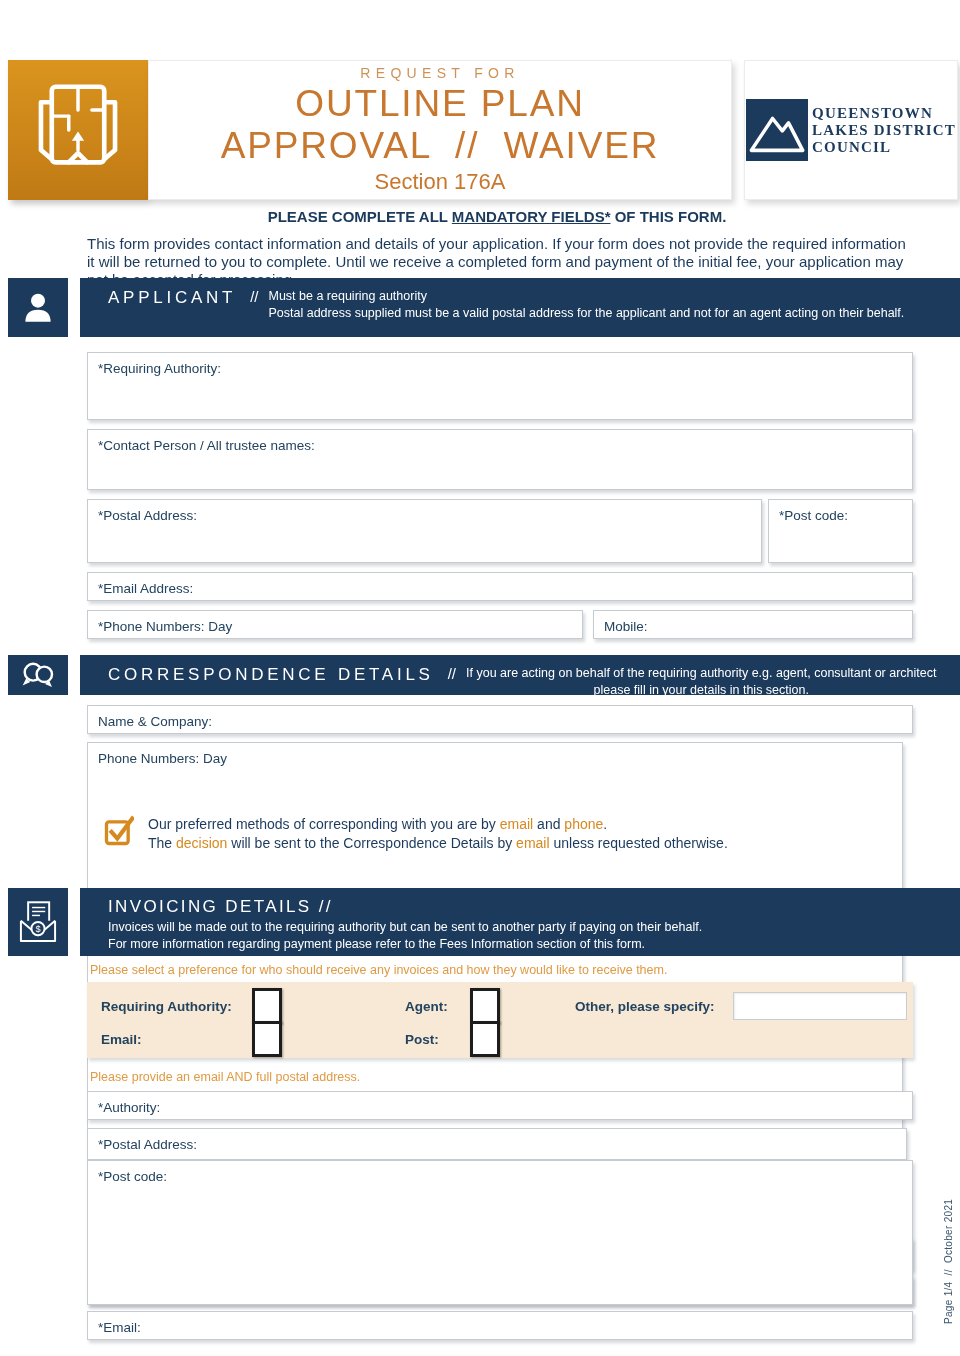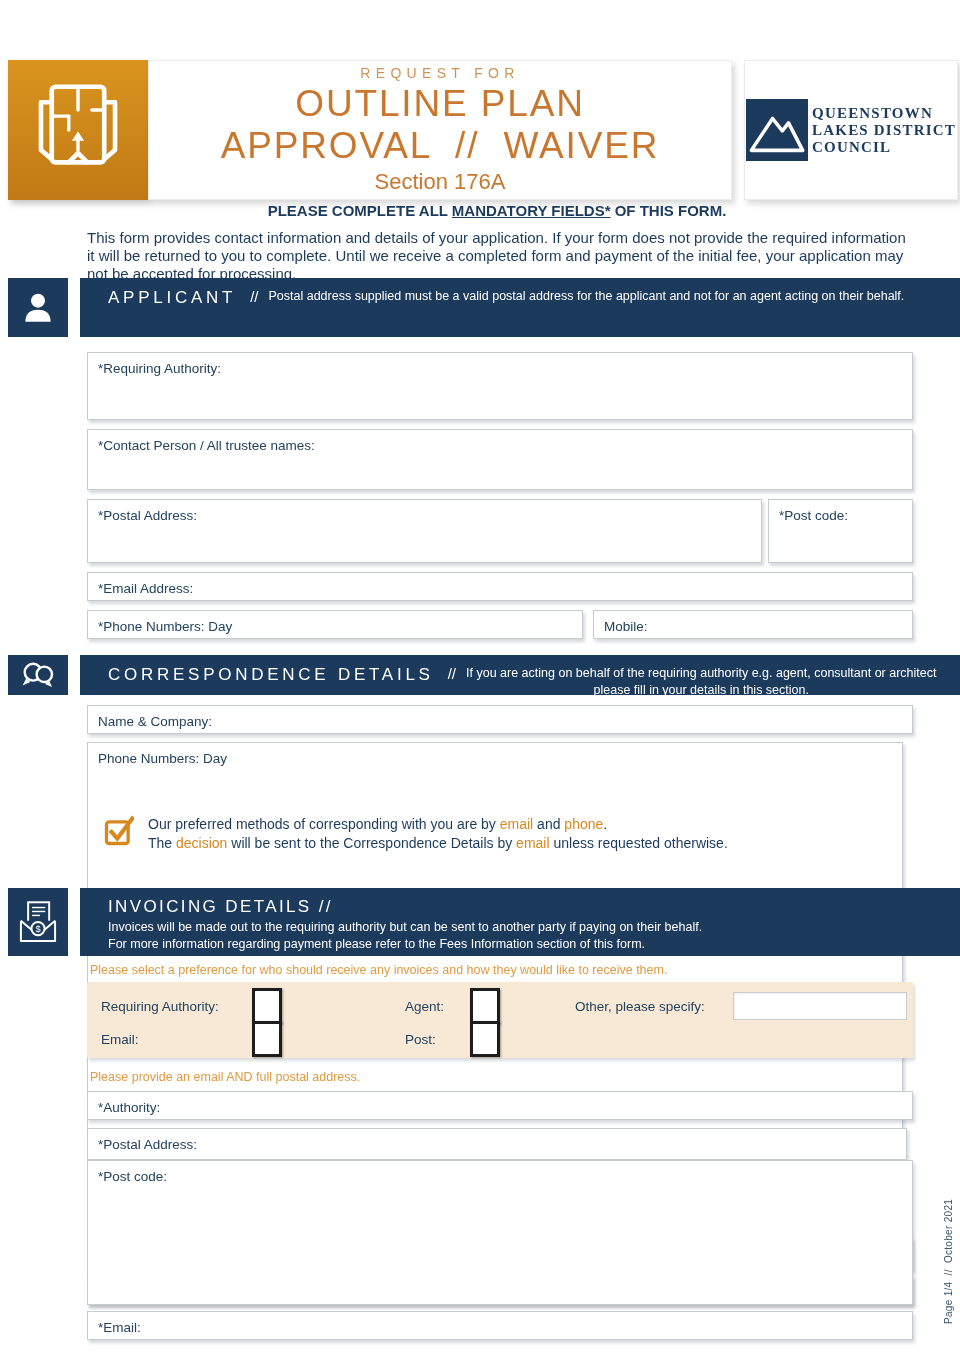--- a/index.html
+++ b/index.html
@@ -18,21 +18,21 @@
     align-items:center;text-align:center;}
   .eyebrow{font-size:14px;letter-spacing:.38em;color:#cd9356;margin-bottom:2px;}
   .title-line{font-size:37px;line-height:42px;letter-spacing:.05em;color:#c8772e;}
   .subtitle{font-size:22px;color:#c8772e;margin-top:2px;}
   .logo-card{width:212px;flex:0 0 212px;background:#fff;border:1px solid #ececec;
     box-shadow:3px 4px 6px rgba(0,0,0,.15);display:flex;align-items:center;justify-content:center;gap:4px;}
   .logo-text{font-family:"Liberation Serif", serif;font-size:15px;line-height:17px;
     letter-spacing:.08em;color:#1b3a5c;font-weight:600;}
 
   
-  .intro{position:absolute;left:87px;top:202px;width:820px;}
+  .intro{position:absolute;left:87px;top:208px;width:820px;}
   .intro-heading{text-align:center;font-size:15px;font-weight:700;color:#1b3a5c;margin-bottom:10px;}
   .intro-heading .ul{text-decoration:underline;}
   .intro-body{font-size:15px;line-height:18px;color:#1b3a5c;}
 
   
   .sec{position:absolute;left:8px;width:952px;display:flex;align-items:stretch;}
   .sec-icon{width:60px;flex:0 0 60px;background:#1b3a5c;margin-right:12px;
     display:flex;align-items:center;justify-content:center;}
   .bar{flex:1;background:#1b3a5c;color:#fff;display:flex;align-items:flex-start;padding:10px 10px 0 28px;box-sizing:border-box;}
   .bar-title{font-size:17px;letter-spacing:.22em;white-space:nowrap;line-height:17px;padding-top:1px;}
@@ -58,21 +58,21 @@
   
   .pref-note{position:absolute;left:104px;top:815px;width:780px;display:flex;}
   .pref-text{margin-left:14px;font-size:14px;line-height:19px;color:#1b3a5c;}
   .o{color:#d6891f;}
 
   
   .orange-note{position:absolute;left:90px;font-size:12.5px;color:#e09a42;}
   .beige{position:absolute;left:87px;top:982px;width:826px;height:76px;background:#f7e9d5;
     box-shadow:2px 3px 3px rgba(110,120,132,.25);box-sizing:border-box;padding-top:7px;}
   .opt-row{display:flex;align-items:center;height:32px;margin-top:1px;}
-  .opt-label{font-size:13.5px;color:#23435f;}
+  .opt-label{font-size:13.5px;color:#23435f;font-weight:bold;}
   .ol1{margin-left:14px;width:151px;}
   .ol2{margin-left:123px;width:65px;}
   .ol3{margin-left:75px;width:150px;}
   .cbox{width:24px;height:30px;background:#fff;border:3px solid #1d1d1d;box-sizing:content-box;
     box-shadow:1px 1px 2px rgba(0,0,0,.35);}
   .other-input{margin-left:8px;width:172px;height:26px;background:#fff;border:1px solid #c9ccd0;
     box-shadow:inset 1px 1px 2px rgba(0,0,0,.08);}
 
   
   .page-vert{position:absolute;right:6px;top:1232px;height:92px;writing-mode:vertical-rl;
@@ -128,20 +128,21 @@
   <div class="sec-icon">
     <svg width="42" height="42" viewBox="0 0 60 59" fill="#ffffff">
       <circle cx="30" cy="19" r="10"></circle>
       <path d="M12,49 q0,-17 18,-17 q18,0 18,17 z"></path>
     </svg>
   </div>
   <div class="bar">
     <span class="bar-title">APPLICANT</span>
     <span class="bar-sep">//</span>
     <div class="bar-note">
+      <div>Must be a requiring authority</div>
       <div>Postal address supplied must be a valid postal address for the applicant and not for an agent acting on their behalf.</div>
     </div>
   </div>
 </div>
 
 <div class="fgroup" style="top:352px;">
   <div class="fbox h60">
     <span class="flabel">*Requiring Authority:</span>
   </div>
   <div class="fbox h61 mt9">

